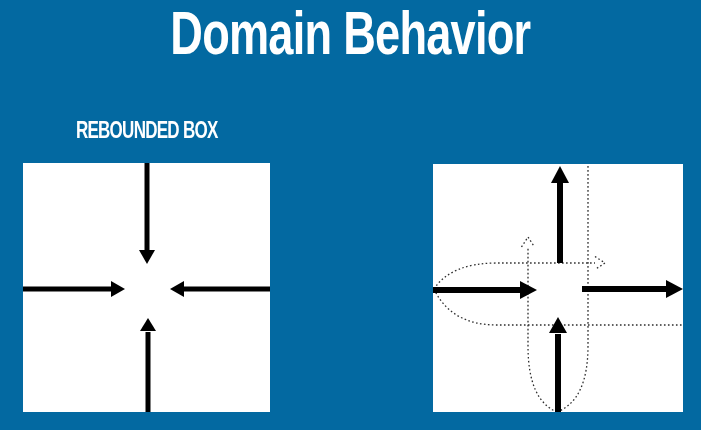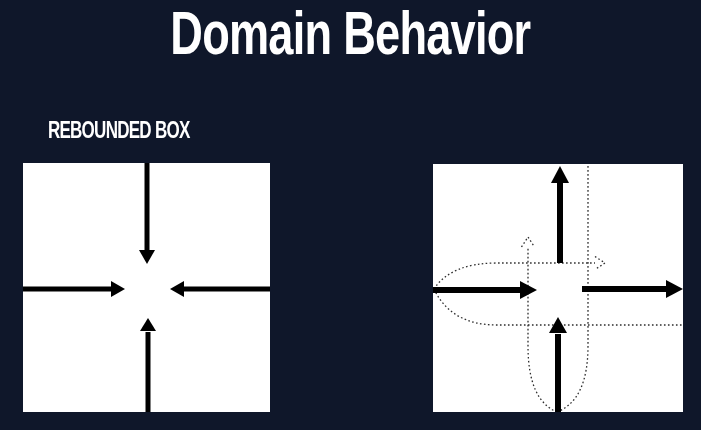--- a/index.html
+++ b/index.html
@@ -4,40 +4,40 @@
 <style>
   html, body {
     margin: 0;
     padding: 0;
     background: #000000;
   }
   .stage {
     position: relative;
     width: 701px;
     height: 430px;
-    background: #0f172a;
+    background: #0369a1;
     overflow: hidden;
     font-family: "Liberation Sans", sans-serif;
   }
   .title {
     position: absolute;
     left: 0;
     top: 2px;
     width: 701px;
     text-align: center;
     color: #ffffff;
     font-size: 61px;
     font-weight: bold;
     line-height: 62px;
     white-space: nowrap;
   }
   .panel-label {
     position: absolute;
     top: 117px;
-    text-align: left;
+    text-align: center;
     color: #ffffff;
     font-size: 23px;
     font-weight: bold;
     line-height: 26px;
     white-space: nowrap;
   }
   .panel-label.left  { left: 23px;  width: 247px; }
   .panel-label.right { left: 433px; width: 250px; }
   .cond {
     display: inline-block;

